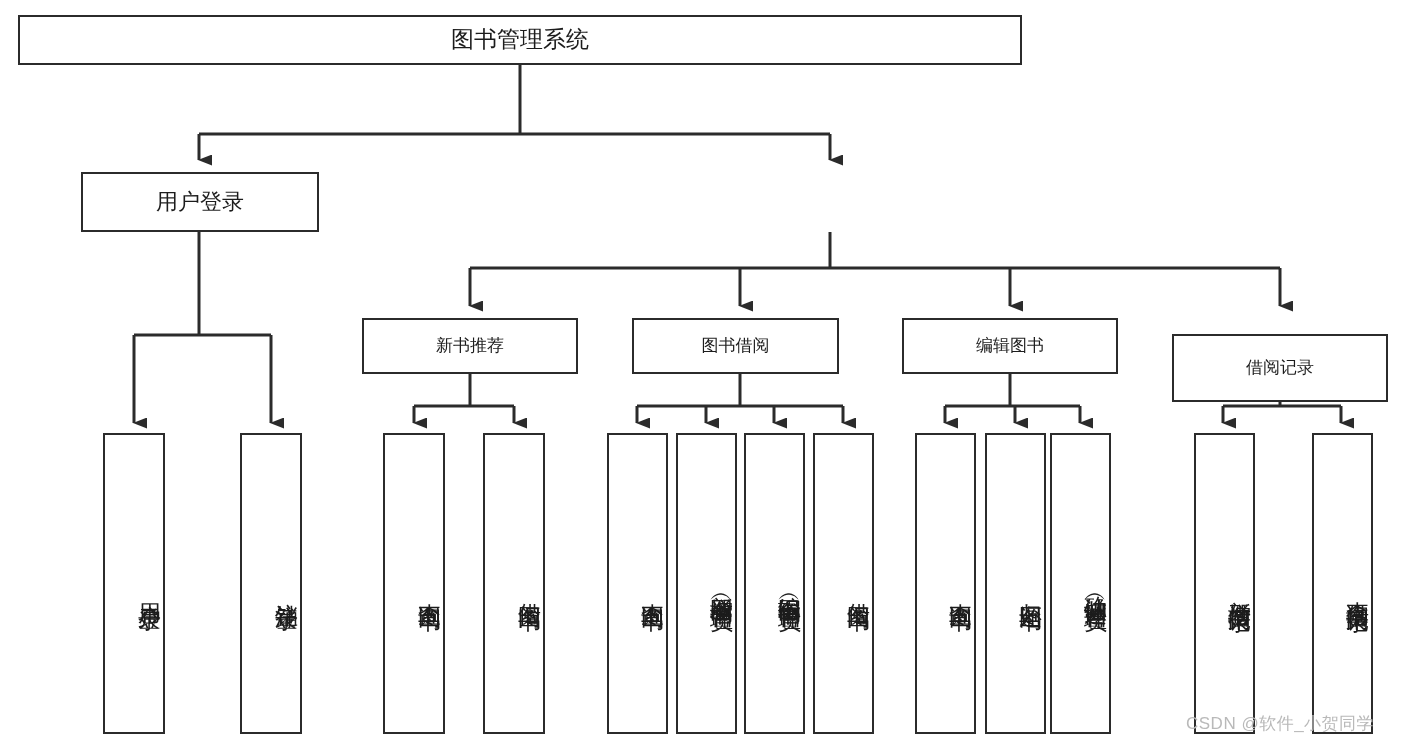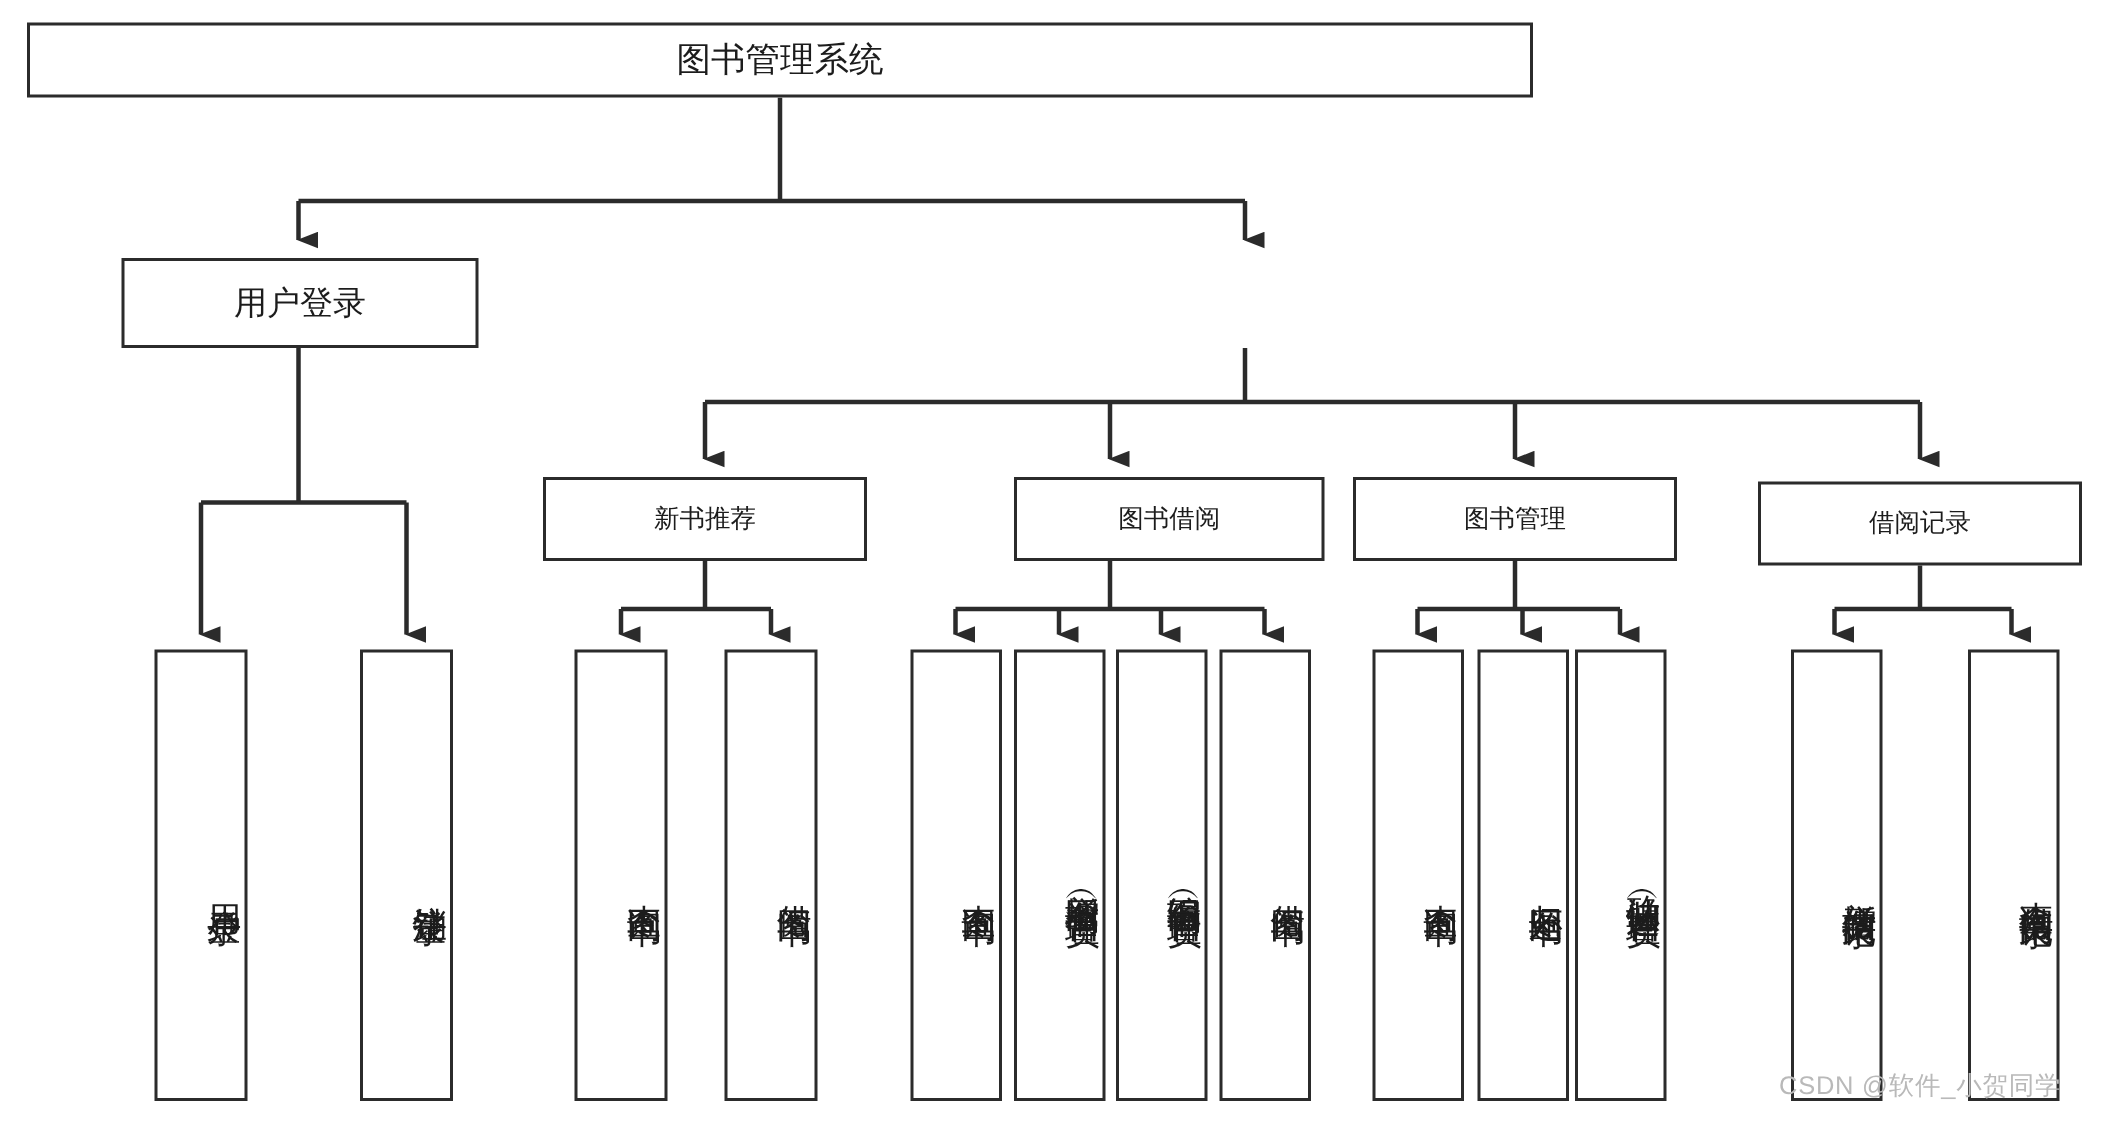--- a/index.html
+++ b/index.html
@@ -131,27 +131,27 @@
     <span class="label">图书管理系统</span>
   </div>
 
   <div class="node lvl2" style="left:81px; top:172px; width:238px; height:60px;">
     <span class="label">用户登录</span>
   </div>
 
   <div class="node lvl3" style="left:362px; top:318px; width:216px; height:56px;">
     <span class="label">新书推荐</span>
   </div>
-  <div class="node lvl3" style="left:632px; top:318px; width:207px; height:56px;margin-left:44px;">
+  <div class="node lvl3" style="left:632px; top:318px; width:207px; height:56px;">
     <span class="label">图书借阅</span>
   </div>
   <div class="node lvl3" style="left:902px; top:318px; width:216px; height:56px;">
-    <span class="label">图书管理</span>
+    <span class="label">编辑图书</span>
   </div>
-  <div class="node lvl3" style="left:1172px; top:321px; width:216px; height:56px;">
+  <div class="node lvl3" style="left:1172px; top:334px; width:216px; height:68px;">
     <span class="label">借阅记录</span>
   </div>
 
   <div class="node leaf" style="left:103px; top:433px; width:62px; height:301px;">
     <span class="label">用户登录</span>
   </div>
   <div class="node leaf" style="left:240px; top:433px; width:62px; height:301px;">
     <span class="label">注销登录</span>
   </div>
 

